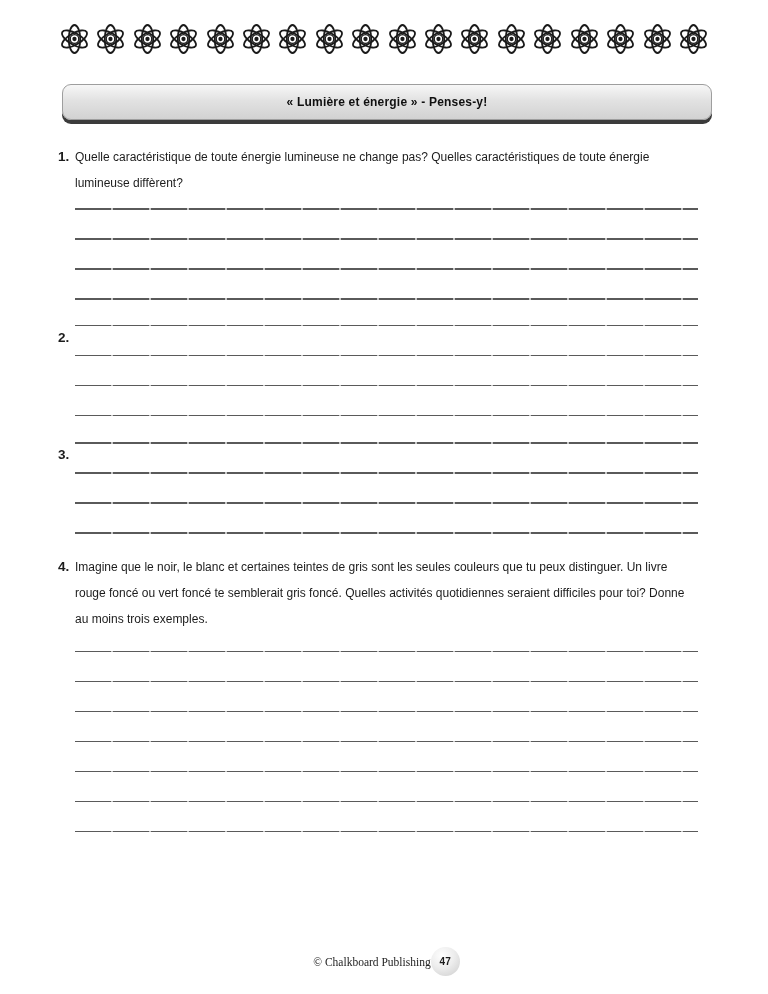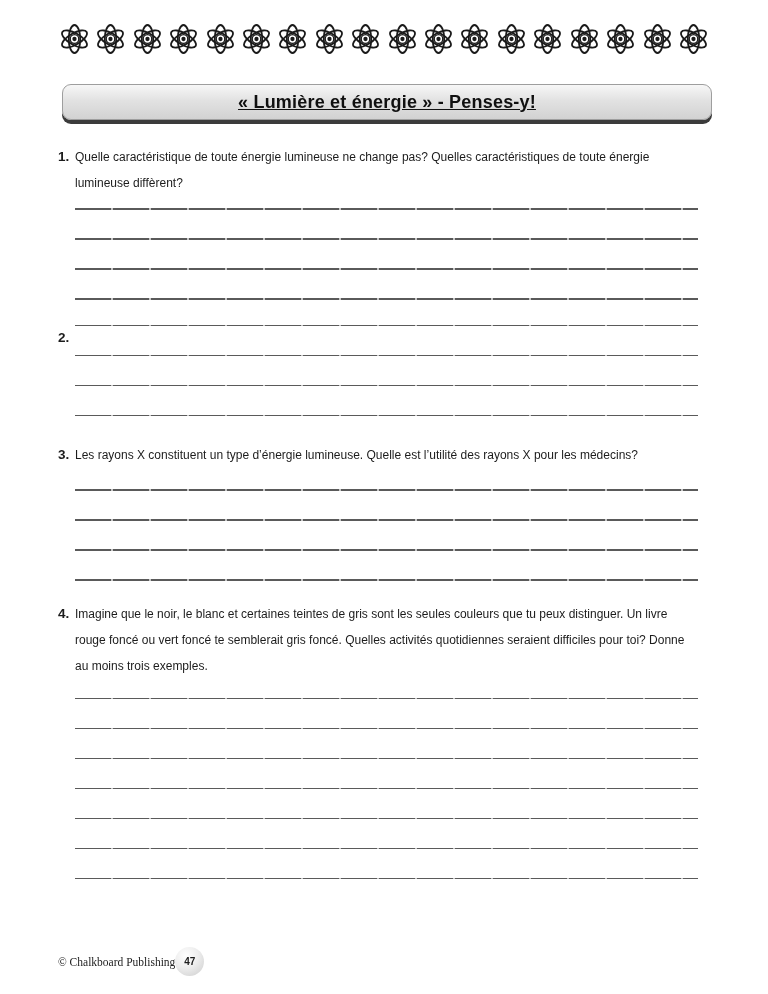--- a/index.html
+++ b/index.html
@@ -27,24 +27,23 @@
     margin:26px 56px 0 62px;
     height:34px;
     border-radius:9px;
     background:linear-gradient(180deg,#f7f7f7 0%,#e2e2e2 45%,#d2d2d2 100%);
     border:1px solid #9e9e9e;
     box-shadow:0 4px 0 #3b3b3b;
     display:flex;align-items:center;justify-content:center;
   }
   .title-bar span{
     font-weight:bold;
-    font-size:18px;
+    font-size:12px;
     color:#101010;
     letter-spacing:.2px;
-    text-decoration:underline;
   }
 
   
   .question{
     position:relative;
     margin:0 70px 0 58px;
     padding-left:17px;
   }
   .q1{margin-top:24px;}
   .q2{margin-top:25px;}
@@ -72,21 +71,21 @@
   .q1 .answer-line:first-child{margin-top:12px;}
   .q2 .answer-line:first-child{margin-top:22px;}
   .q3 .answer-line:first-child{margin-top:21px;}
   .q4 .answer-line:first-child{margin-top:19px;}
 
   
   .footer{
     position:absolute;
     left:58px;right:53px;bottom:18px;
     display:flex;
-    justify-content:flex-start;
+    justify-content:center;
     align-items:center;
   }
   .copyright{
     font-family:"Liberation Serif", serif;
     font-size:11.5px;
     color:#222;
   }
   .page-badge{
     width:29px;height:29px;
     border-radius:50%;
@@ -285,21 +284,20 @@
     <div class="answer-lines">
         <div class="answer-line"></div>
         <div class="answer-line"></div>
         <div class="answer-line"></div>
         <div class="answer-line"></div>
       </div>
   </section>
 
   <section class="question q3">
     <span class="q-num">3.</span>
-    <div class="q-text">Les rayons X constituent un type d’énergie lumineuse. Quelle est l’utilité des rayons X pour les médecins?</div>
     <div class="answer-lines">
         <div class="answer-line"></div>
         <div class="answer-line"></div>
         <div class="answer-line"></div>
         <div class="answer-line"></div>
       </div>
   </section>
 
   <section class="question q4">
     <span class="q-num">4.</span>

